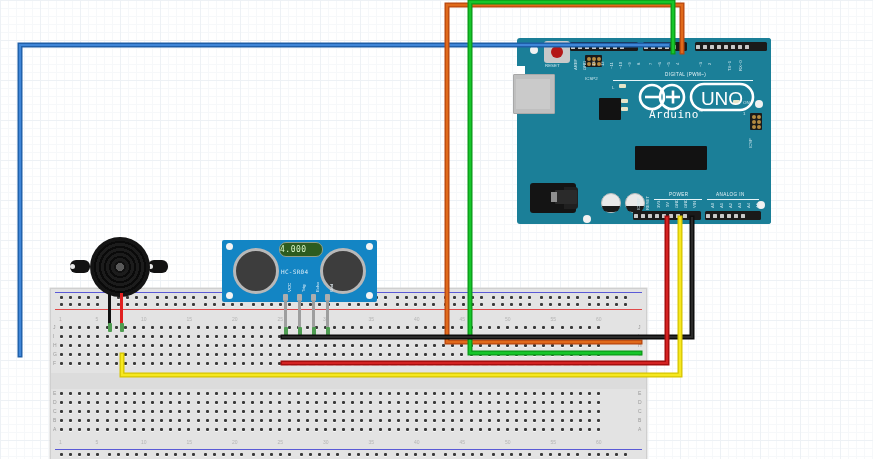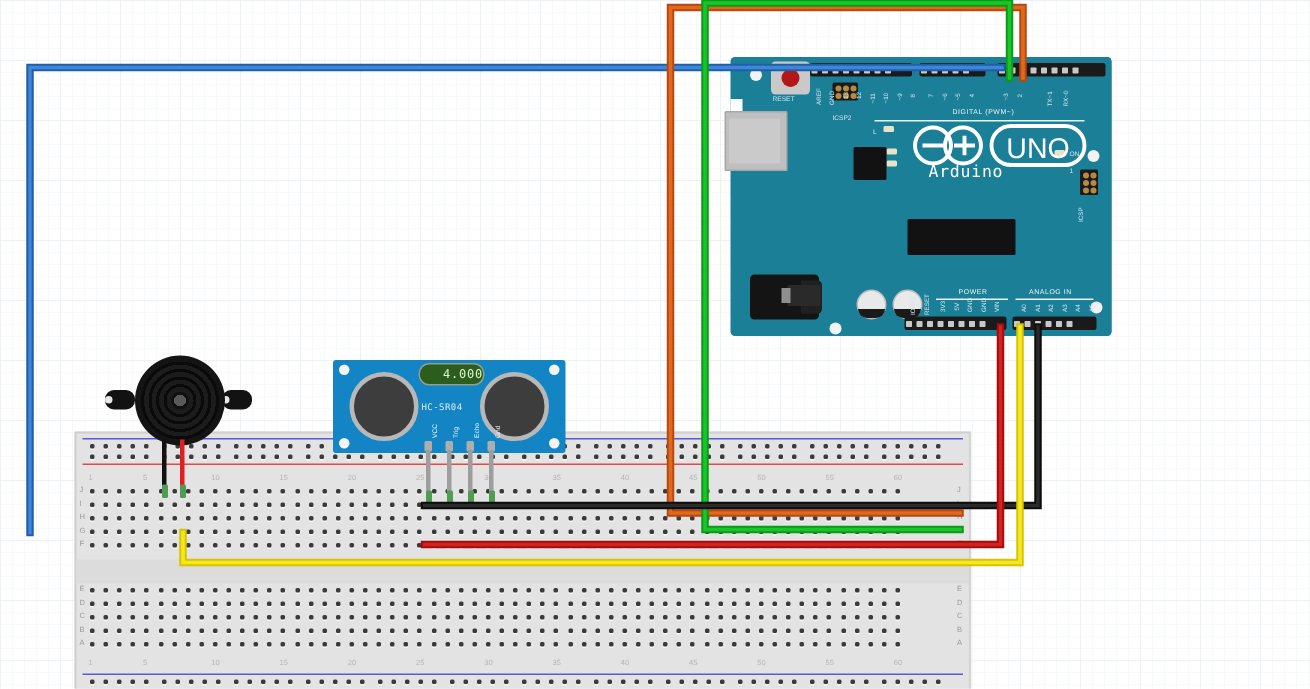--- a/index.html
+++ b/index.html
@@ -42,21 +42,21 @@
     position:absolute;font-size:5px;color:#9a9a9a;
     font-family:"Liberation Sans",sans-serif;
   }
   .collbl{
     position:absolute;font-size:5px;color:#b4b4b4;
     font-family:"Liberation Sans",sans-serif;
   }
 
   
   #arduino{
-    position:absolute;left:487px;top:38px;width:254px;height:186px;
+    position:absolute;left:517px;top:38px;width:254px;height:186px;
   }
   #ardbody{
     position:absolute;left:0;top:0;width:254px;height:186px;
     background:#1b7f98;
     border-radius:3px;
   }
   #ardbody::after{
     content:"";position:absolute;right:0;top:0;width:14px;height:186px;
     background:#1b7f98;border-radius:0 3px 3px 0;
   }
@@ -115,21 +115,21 @@
   
   #hcsr{position:absolute;left:222px;top:240px;width:155px;height:62px;}
   #hcsr-pcb{position:absolute;left:0;top:0;width:155px;height:62px;background:#1385c4;border-radius:2px;}
   .xducer{
     position:absolute;top:8px;width:46px;height:46px;border-radius:50%;
     background:#3d3d3d;border:3px solid #b8b8b8;box-sizing:border-box;
   }
   #disp{
     position:absolute;left:57px;top:2px;width:42px;height:13px;
     background:#2d5c1f;border-radius:7px;border:1px solid #8fa08a;
-    display:flex;align-items:center;justify-content:flex-end;
+    display:flex;align-items:center;justify-content:flex-start;
   }
   #disp span{color:#d8f5c8;font-size:8px;font-family:"DejaVu Sans Mono",monospace;letter-spacing:.5px;}
   #hcsr-name{position:absolute;left:59px;top:28px;color:#d9ecf7;font-size:6px;
     font-family:"DejaVu Sans Mono",monospace;letter-spacing:.3px;}
   .hcmh{position:absolute;width:7px;height:7px;background:#f4f4f4;border-radius:50%;}
   .hcpin{position:absolute;width:5px;height:7px;background:#aeaeae;border-radius:1px;}
   .hclead{position:absolute;width:3px;background:#9e9e9e;}
   .hcpl{
     position:absolute;color:#eaf4fa;font-size:4.4px;transform:rotate(-90deg);
     transform-origin:left top;white-space:nowrap;

